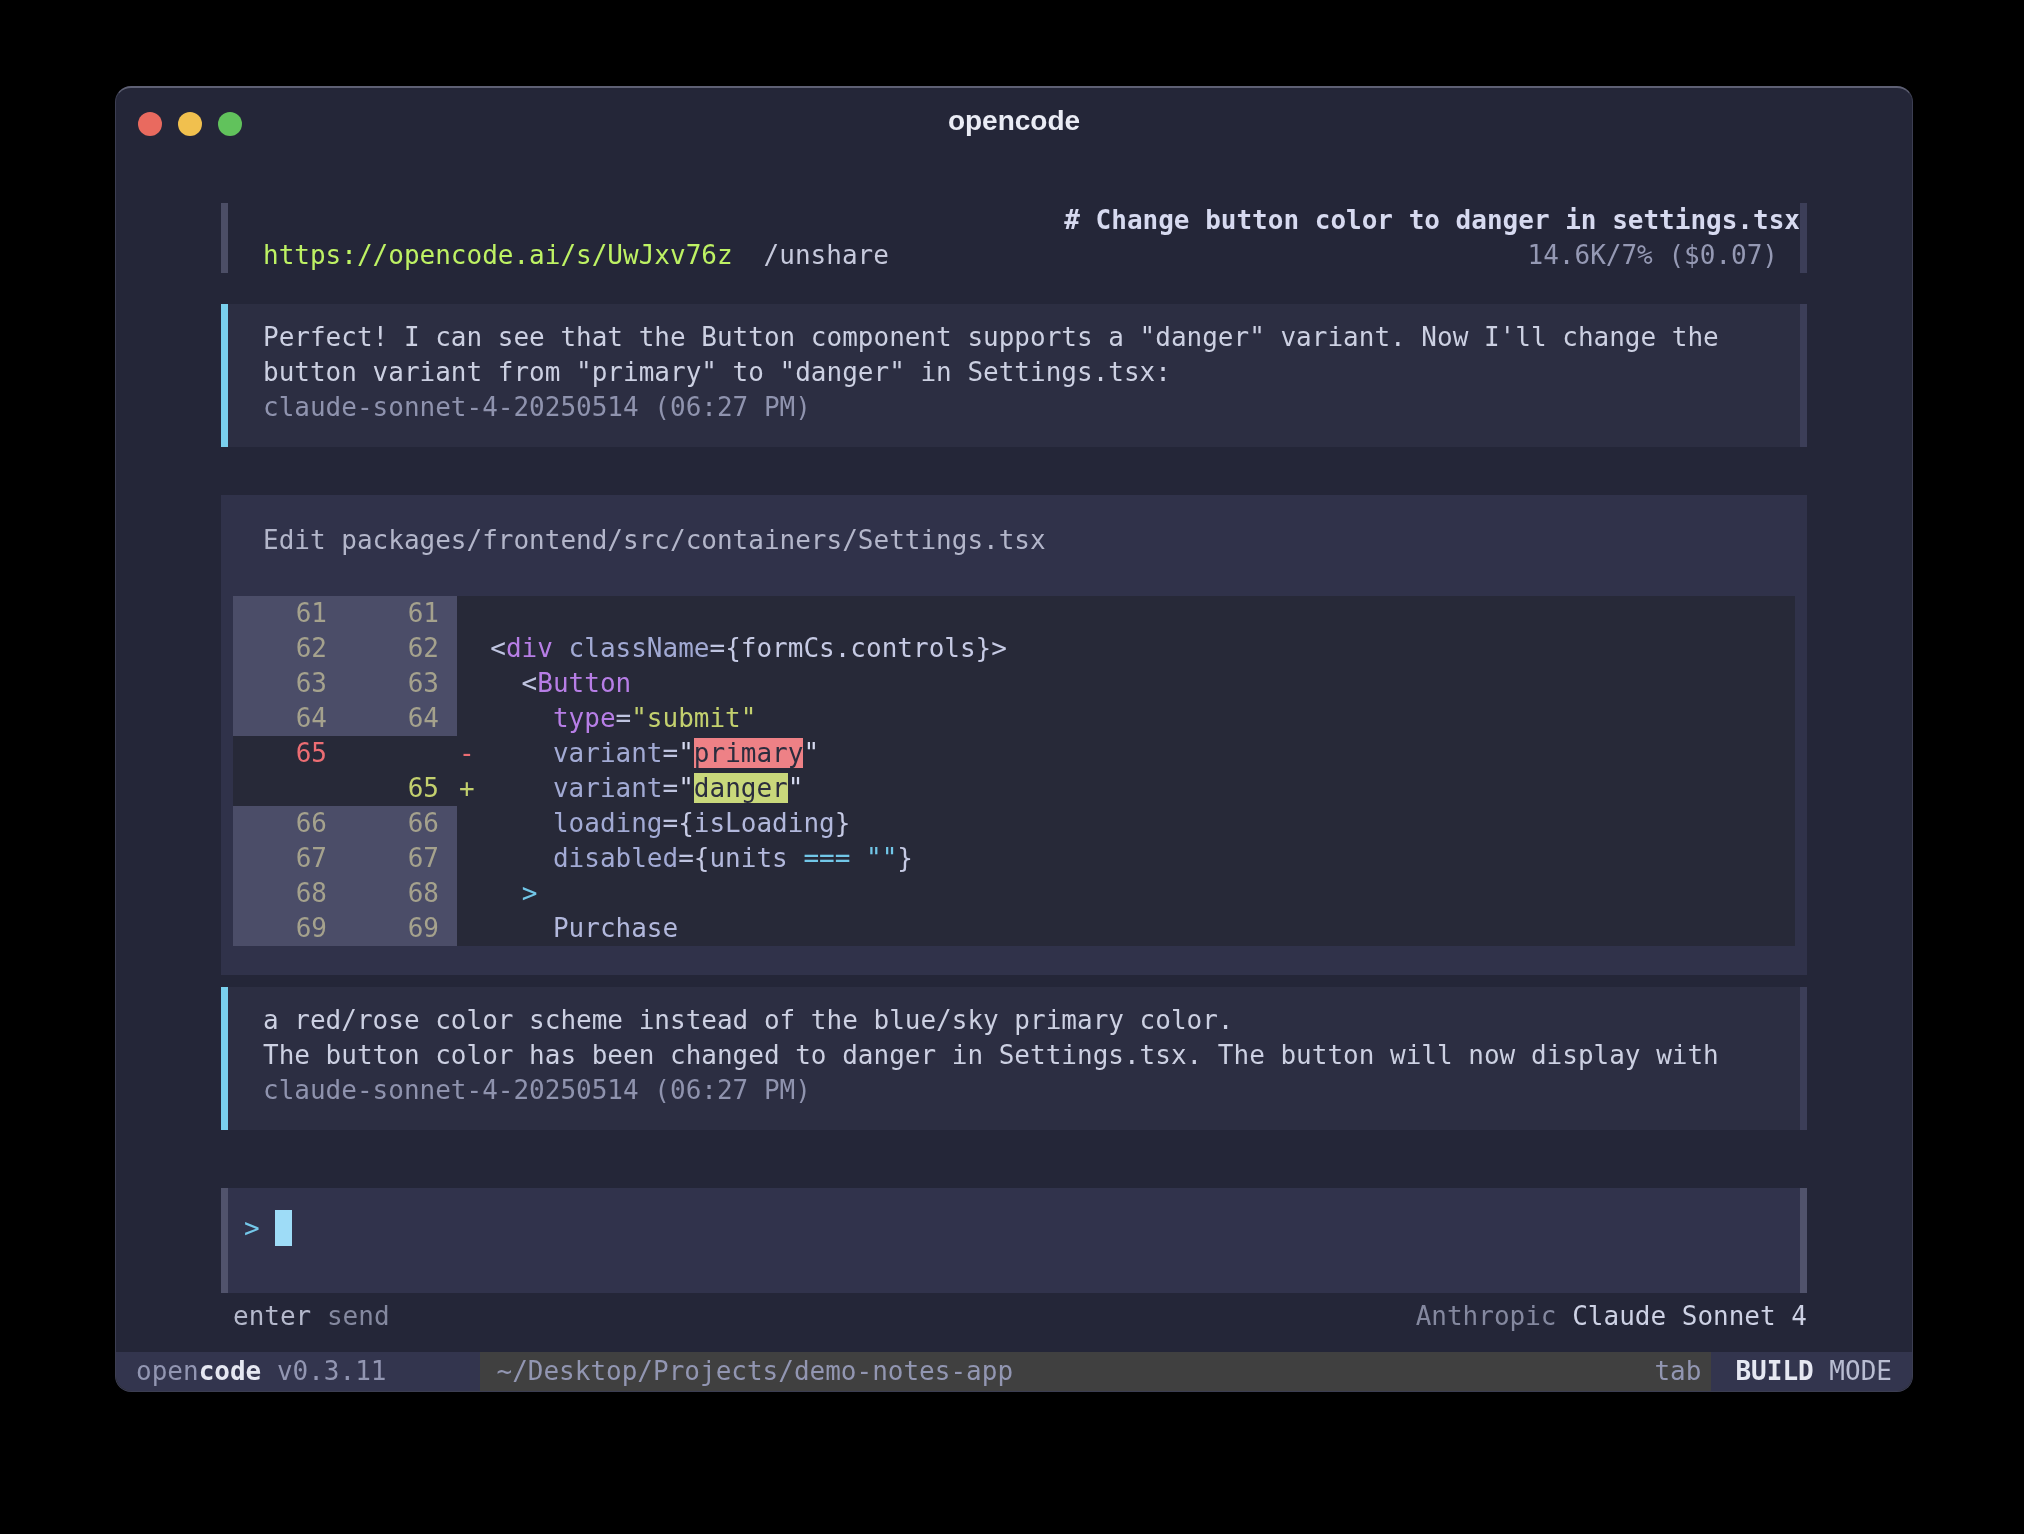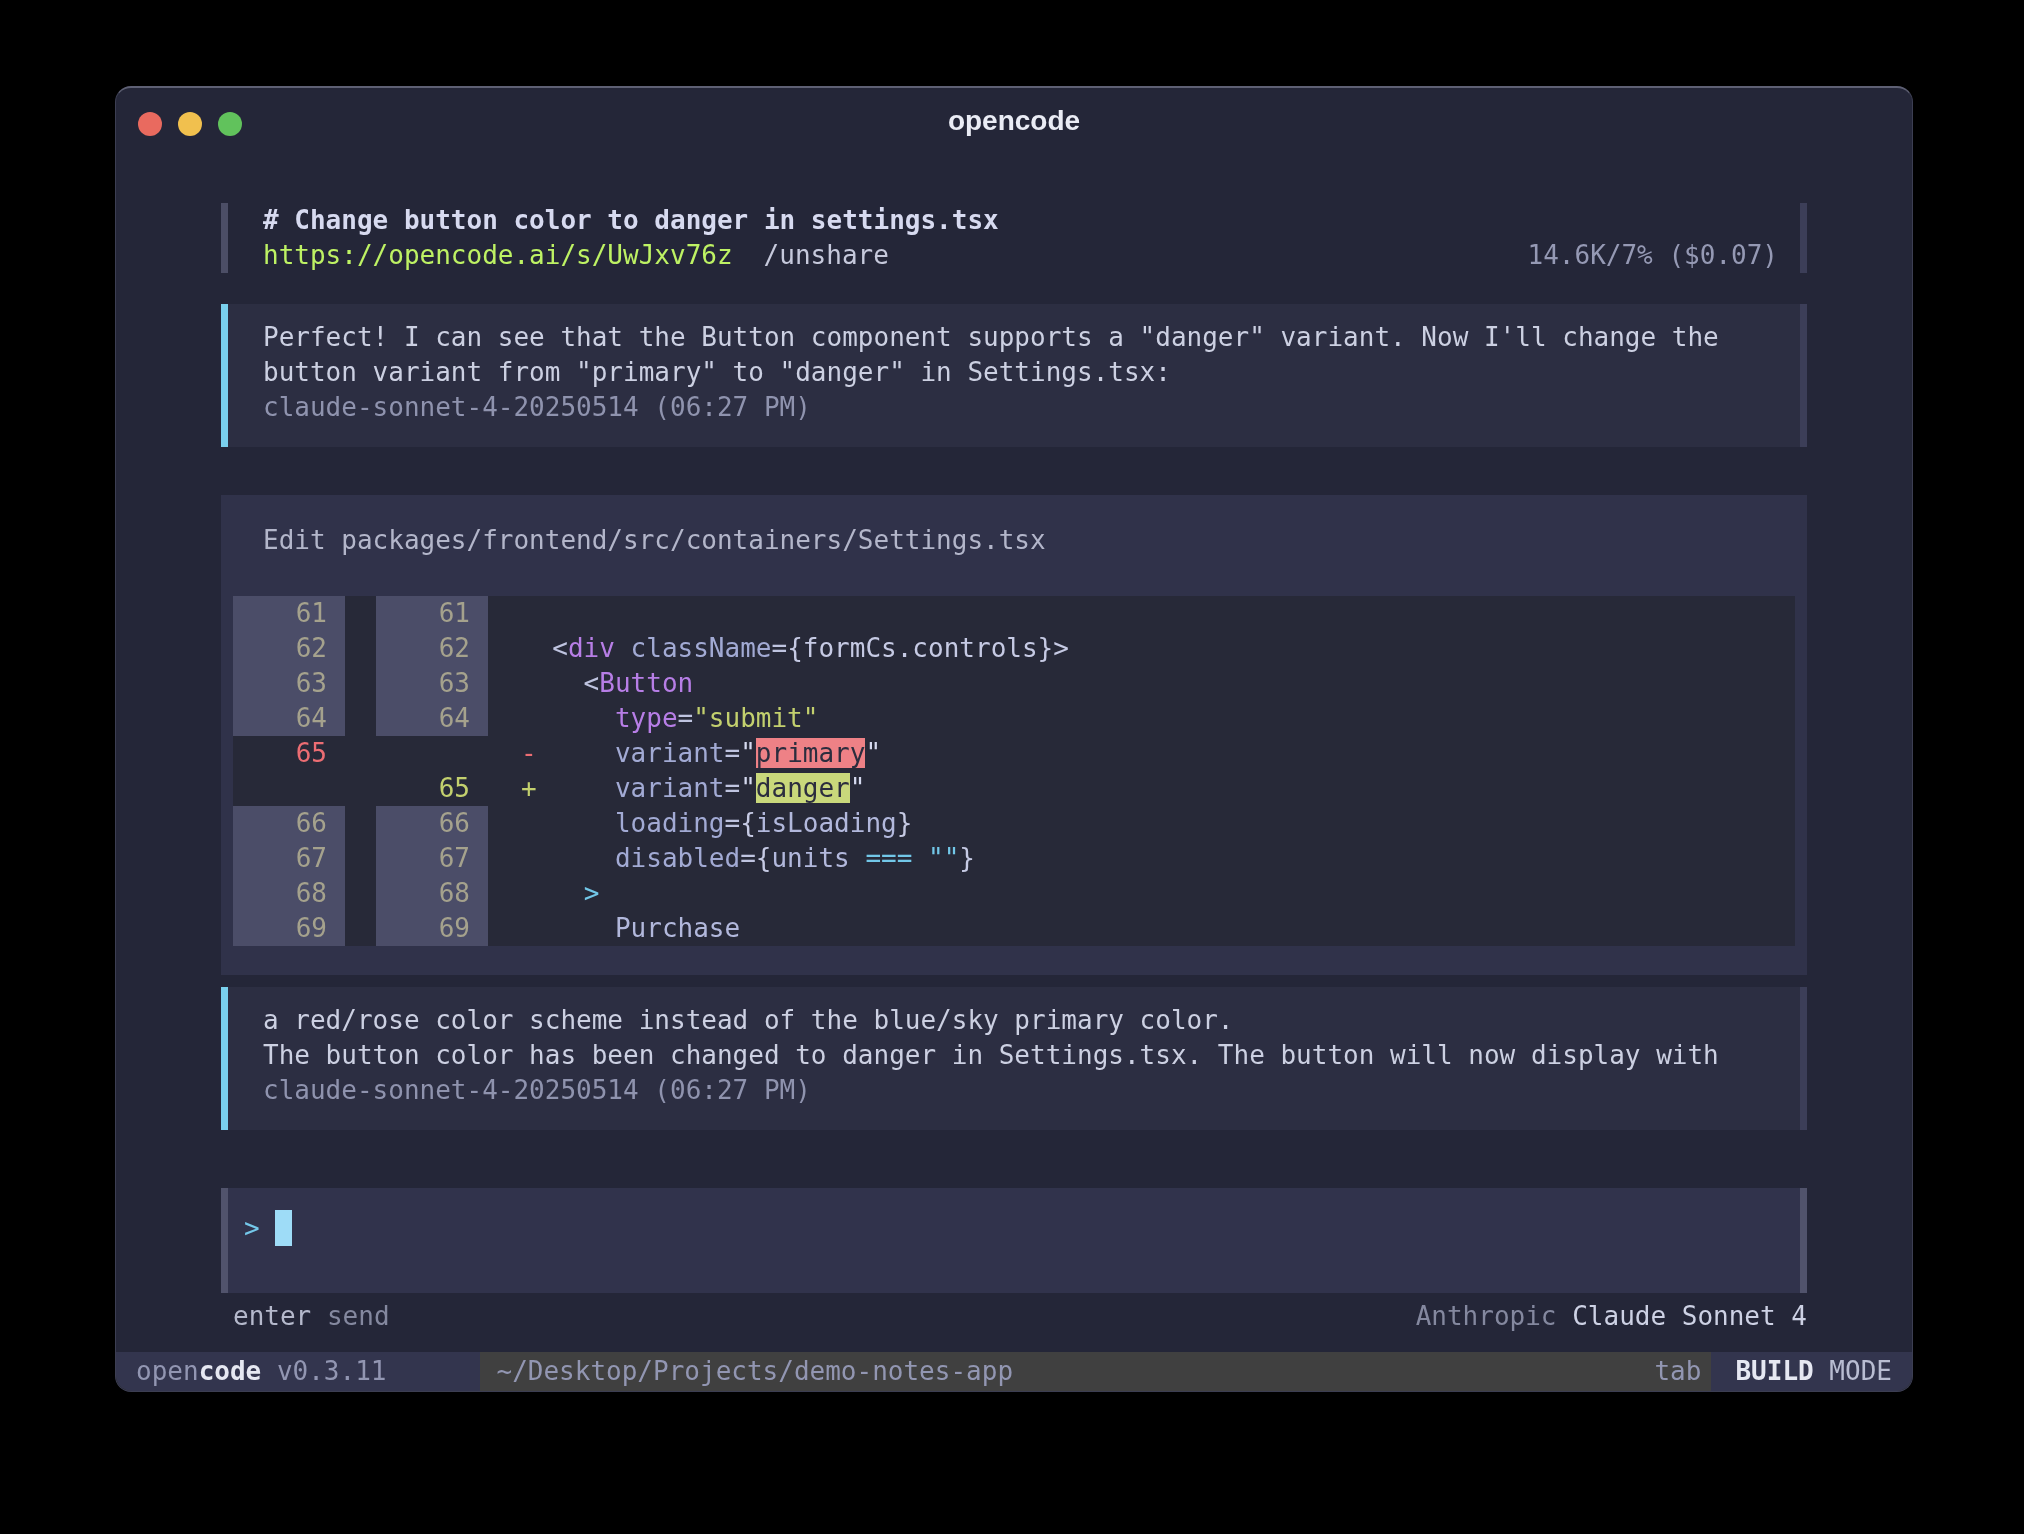--- a/index.html
+++ b/index.html
@@ -31,40 +31,40 @@
   .block { display:flex; }
   .vbar { width:7px; flex:none; }
   .bar-slate { background:#4c4e66; }
   .bar-slate-dim { background:#3c3e58; }
   .bar-cyan { background:#7ad0ee; }
   .bar-input { background:#51536c; }
   .block-body { flex:1; min-width:0; }
 
   
   .hdr { height:70px; margin-bottom:31px; }
-  .hdr .block-body { padding-left:35px; }
+  .hdr .block-body { padding-left:35px;text-align:right; }
   .hdr-title { color:#d7daf0; font-weight:bold; white-space:pre; }
   .hdr-line2 { display:flex; white-space:pre; }
   .hdr-url { color:#bef264; }
   .hdr-unshare { color:#c6c9dc; margin-left:31px; }
   .hdr-usage { margin-left:auto; color:#9599b4; padding-right:22px; }
 
   
   .msg { height:143px; }
   .msg .block-body { background:#2c2e42; padding:16px 42px 0 35px; }
   .msg-line { color:#ccd0e2; white-space:pre; }
   .msg-meta { color:#8f93ae; white-space:pre; }
   .msg1 { margin-bottom:48px; }
   .msg2 { margin-bottom:58px; }
 
   
   .diff { height:480px; background:#30324a; margin-bottom:12px; padding:28px 12px 29px; }
   .diff-title { color:#b3b6ca; padding-left:30px; white-space:pre; margin-bottom:38px; }
   .diff-table { }
-  .diff-row { display:flex; height:35px; background:#272938;gap:31px; }
+  .diff-row { display:flex; height:35px; background:#272938; }
   .gut { width:112px; flex:none; text-align:right; padding-right:18px; color:#a5a28d; }
   .diff-row.ctx .gut { background:#4b4d68; }
   .diff-row.del .gut.old { color:#ec6d73; }
   .diff-row.add .gut.new { color:#c3d06e; }
   .code { flex:1; white-space:pre; padding-left:2px; }
   .c-lt { color:#bfc4e0; }
   .c-lt2 { color:#c6cae4; }
   .c-kw { color:#b77ee6; }
   .c-attr { color:#a2aad4; }
   .c-attr2 { color:#b2b8dc; }

